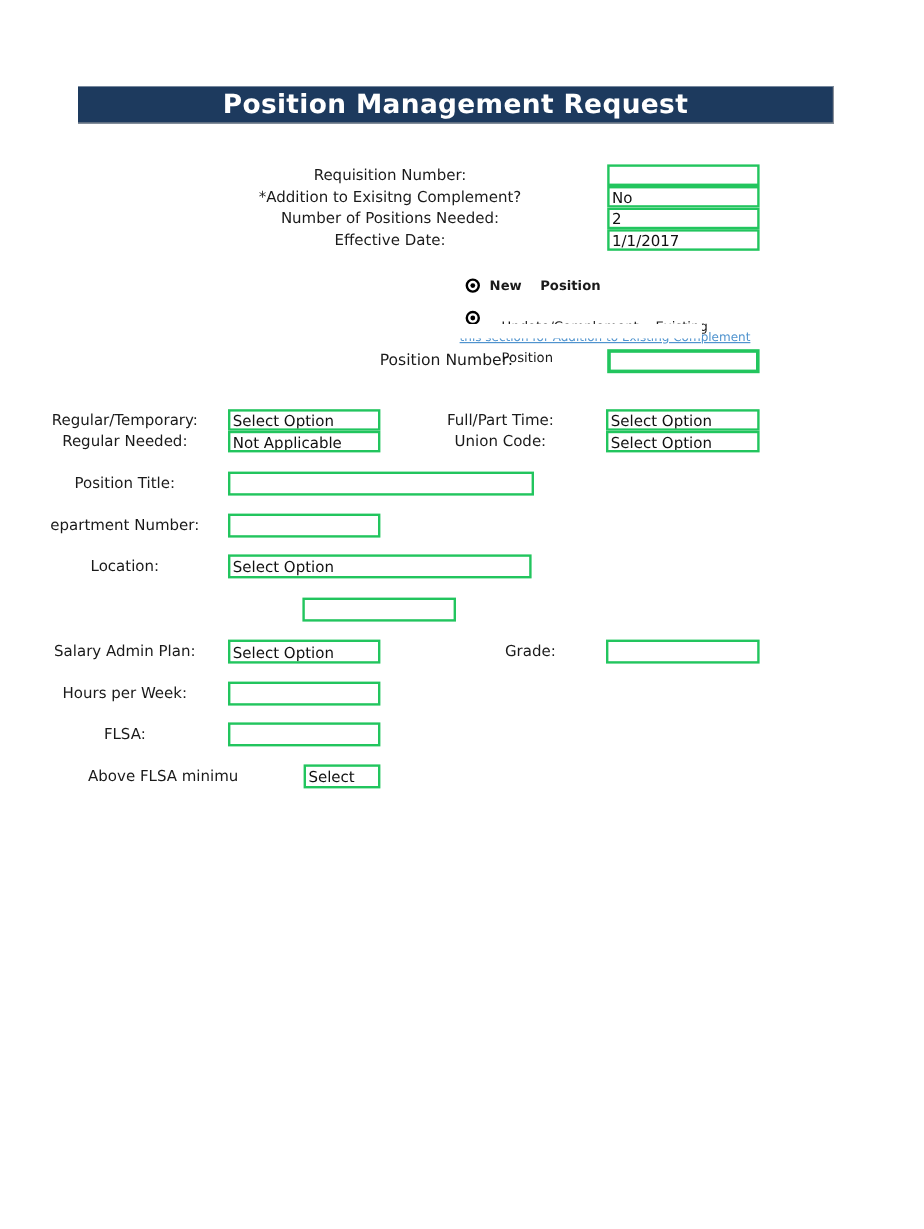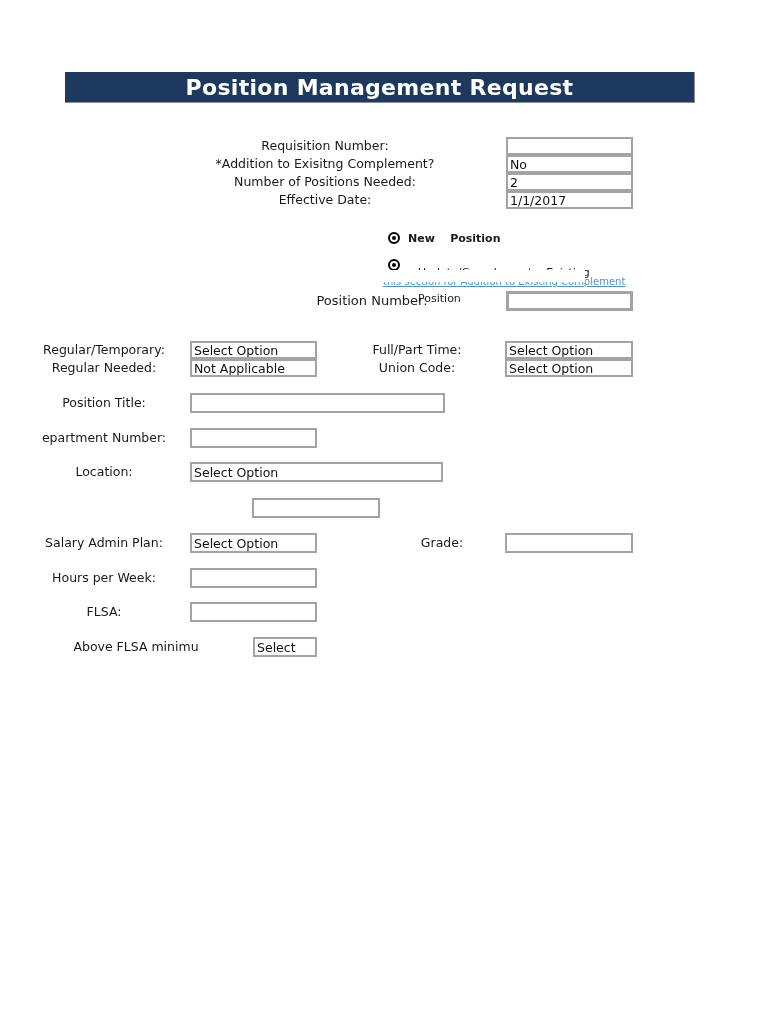--- a/index.html
+++ b/index.html
@@ -18,21 +18,21 @@
     border-right:1px solid #8a9099;border-bottom:1px solid #8a9099;
     box-sizing:border-box;
   }
   .lbl{
     position:absolute;
     font-size:12.5px;color:#1a1a1a;
     text-align:center;white-space:nowrap;
   }
   .box{
     position:absolute;
-    border:2px solid #a3a3a3;background:#ffffff;
+    border:2px solid #22c55e;background:#ffffff;
     box-sizing:border-box;
     display:flex;align-items:center;
     font-size:12.5px;color:#111111;
     padding:0 2px;white-space:nowrap;overflow:hidden;
   }
   .box.thick{border-width:3px;}
   .radio{
     position:absolute;width:12px;height:12px;
     border:2px solid #000000;border-radius:50%;
     background:#ffffff;box-sizing:border-box;

